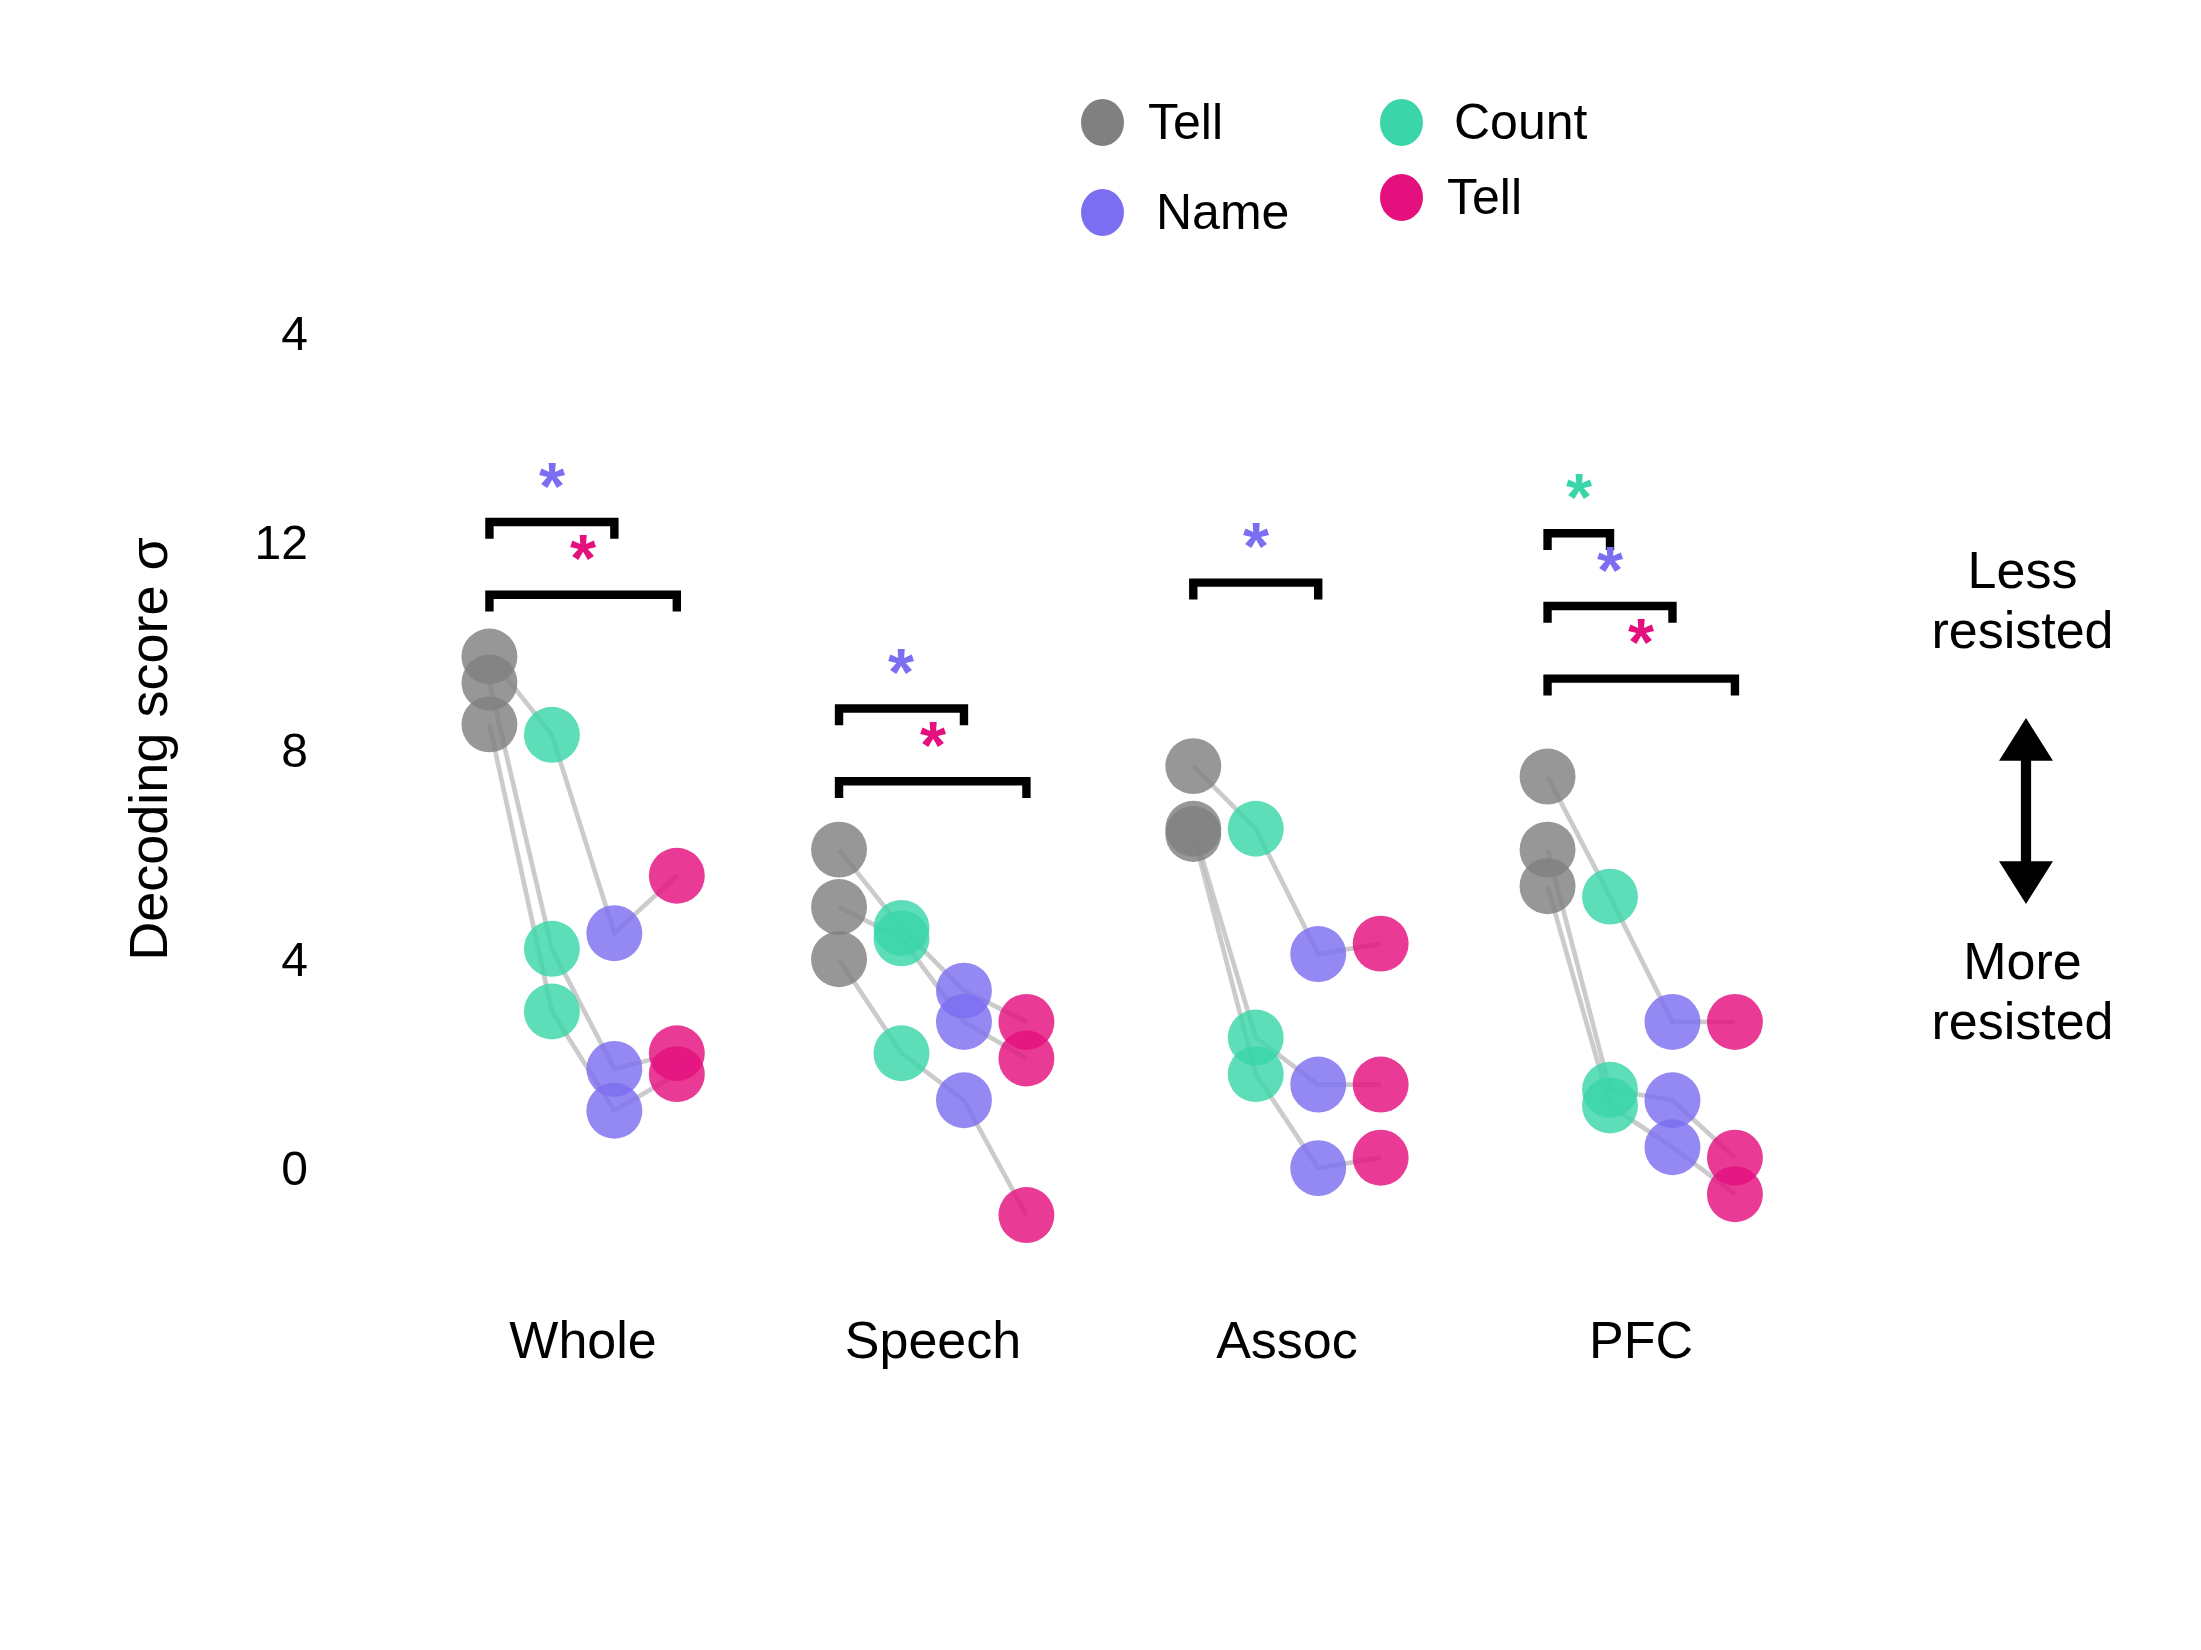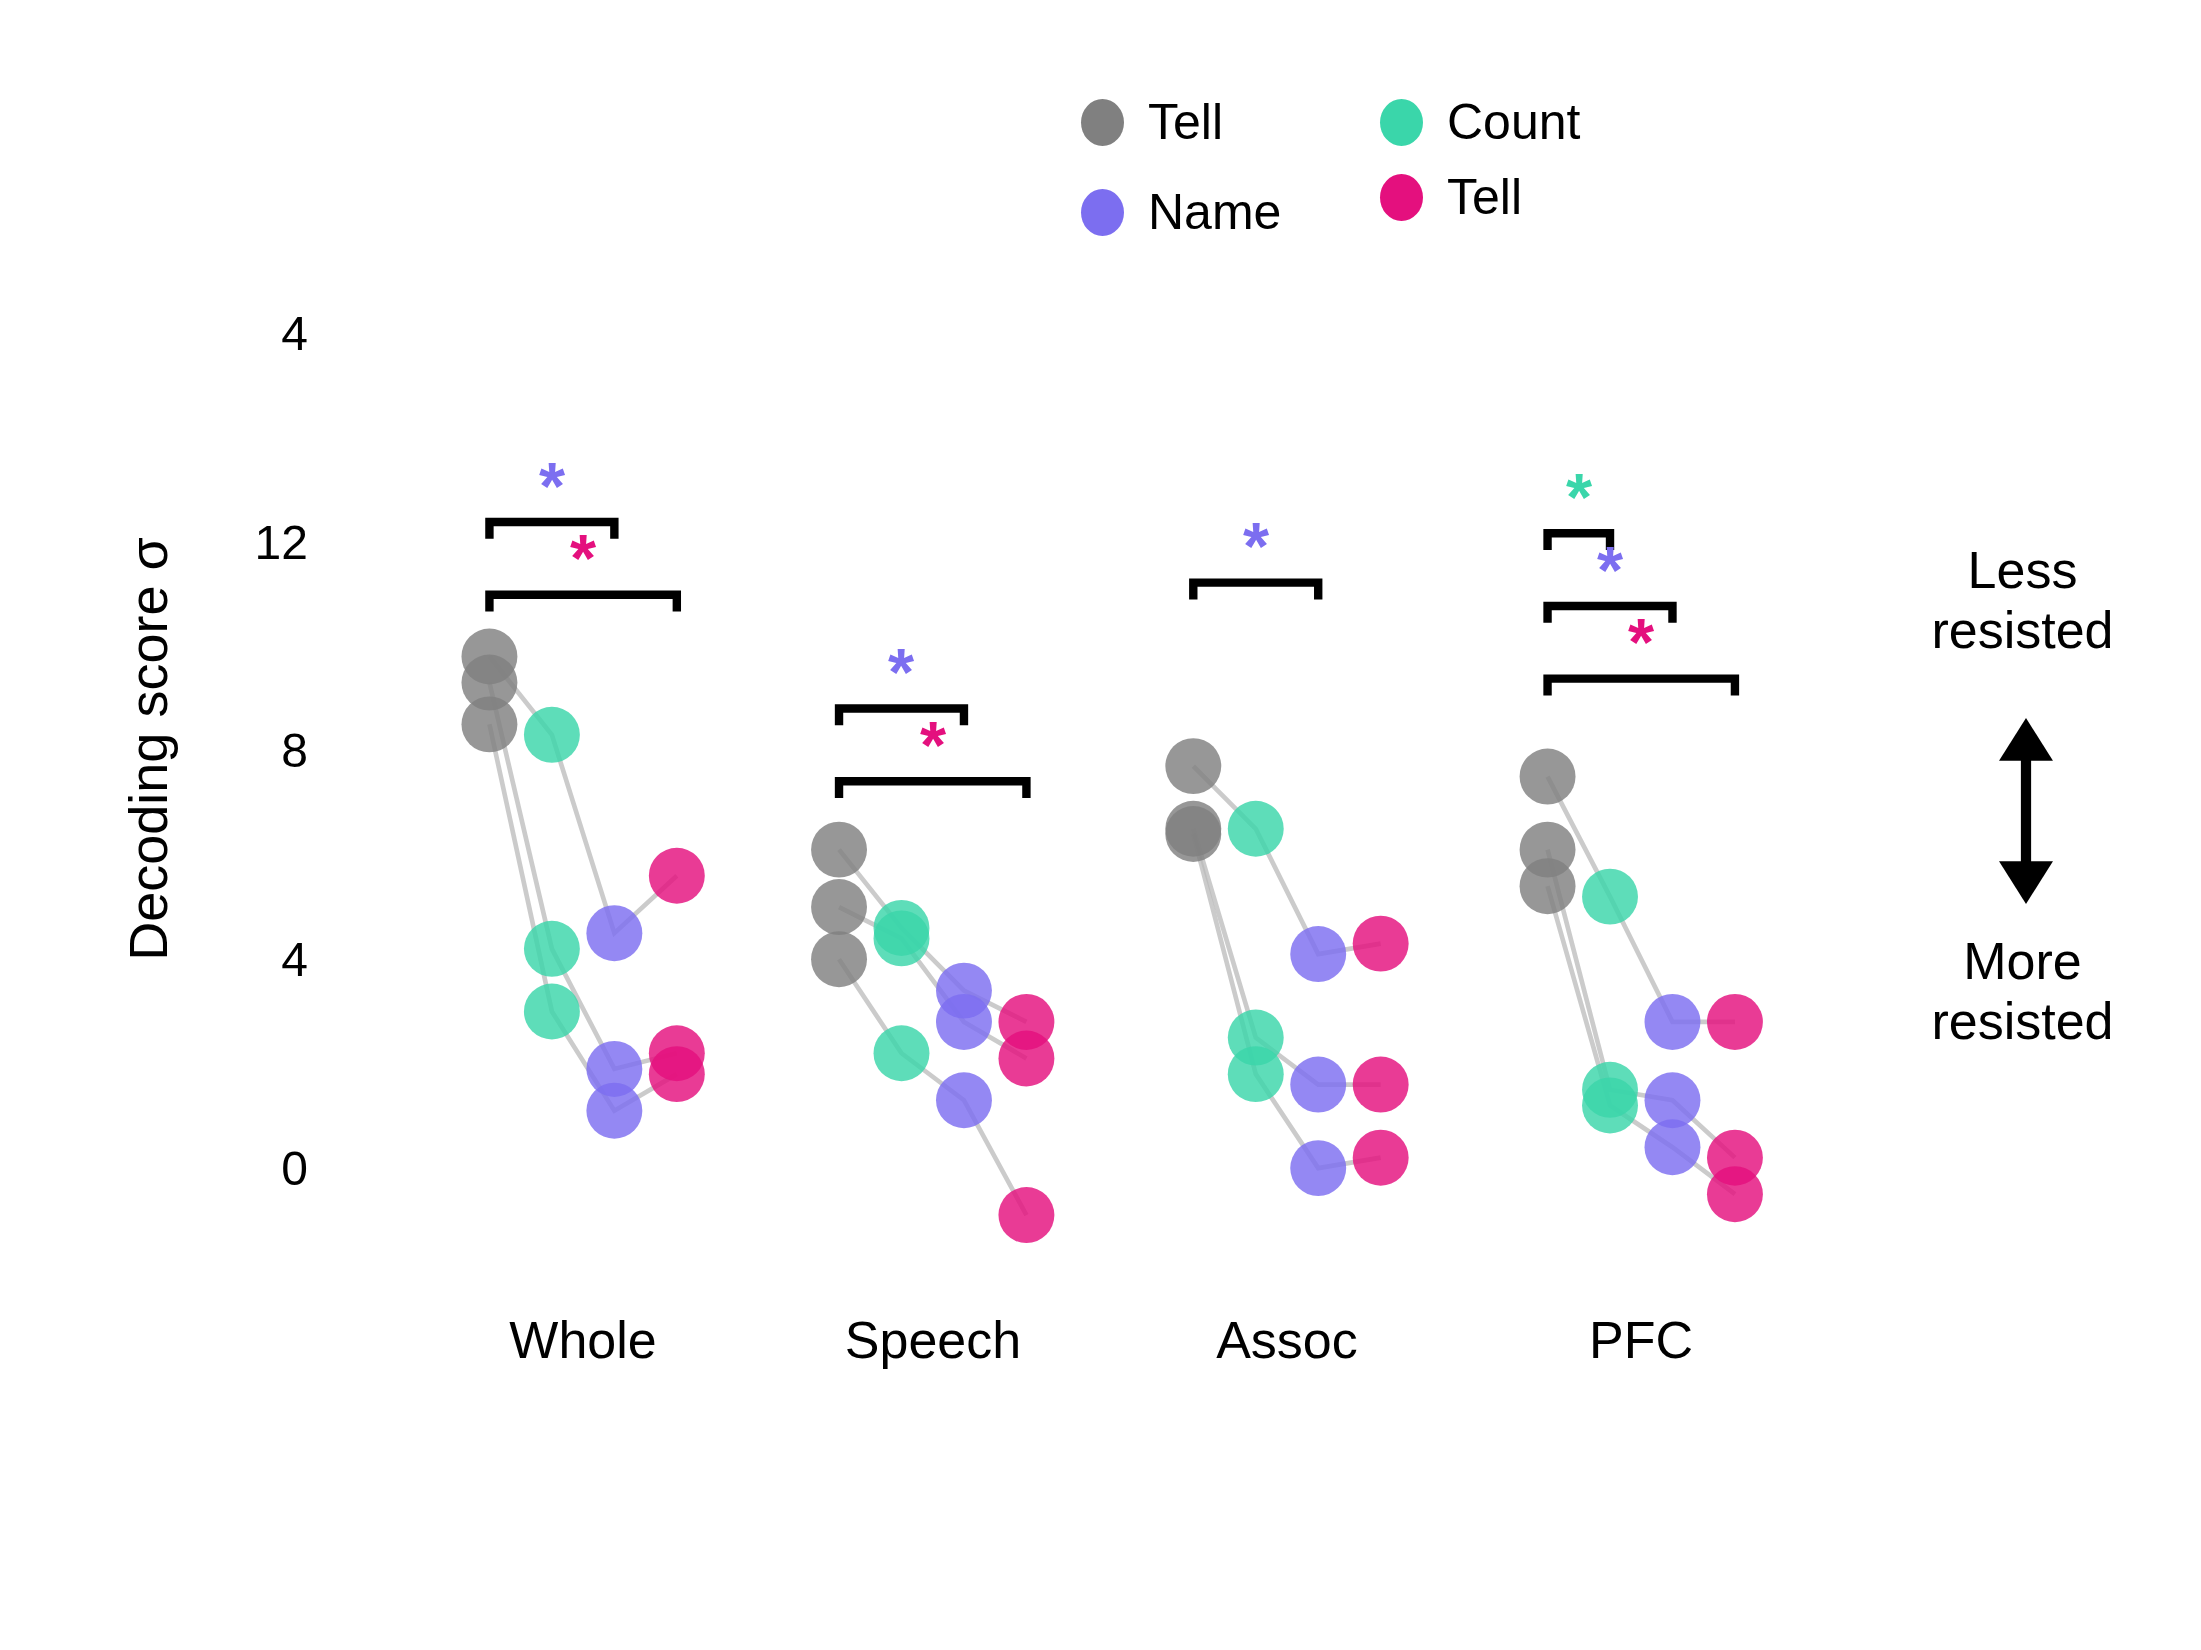--- a/index.html
+++ b/index.html
@@ -83,25 +83,25 @@
 <body>
 
 <div id="root">
 
 
   <div id="legend-items">
       <div class="legend-item" style="left: 1081px; top: 93px;">
         <span class="legend-swatch" style="background: rgb(128, 128, 128);"></span>
         <span class="legend-label">Tell</span>
       </div>
-      <div class="legend-item" style="left: 1380px; top: 93px;">
+      <div class="legend-item" style="left: 1380px; top: 93px; gap: 7px;">
         <span class="legend-swatch" style="background: rgb(58, 214, 170);"></span>
         <span class="legend-label">Count</span>
       </div>
-      <div class="legend-item" style="left: 1081px; top: 183px;">
+      <div class="legend-item" style="left: 1081px; top: 183px; gap: 8px;">
         <span class="legend-swatch" style="background: rgb(124, 110, 240);"></span>
         <span class="legend-label">Name</span>
       </div>
       <div class="legend-item" style="left: 1380px; top: 168px;">
         <span class="legend-swatch" style="background: rgb(228, 16, 126);"></span>
         <span class="legend-label">Tell</span>
       </div>
     </div>
 
   <div class="ylabel">Decoding score σ</div>

